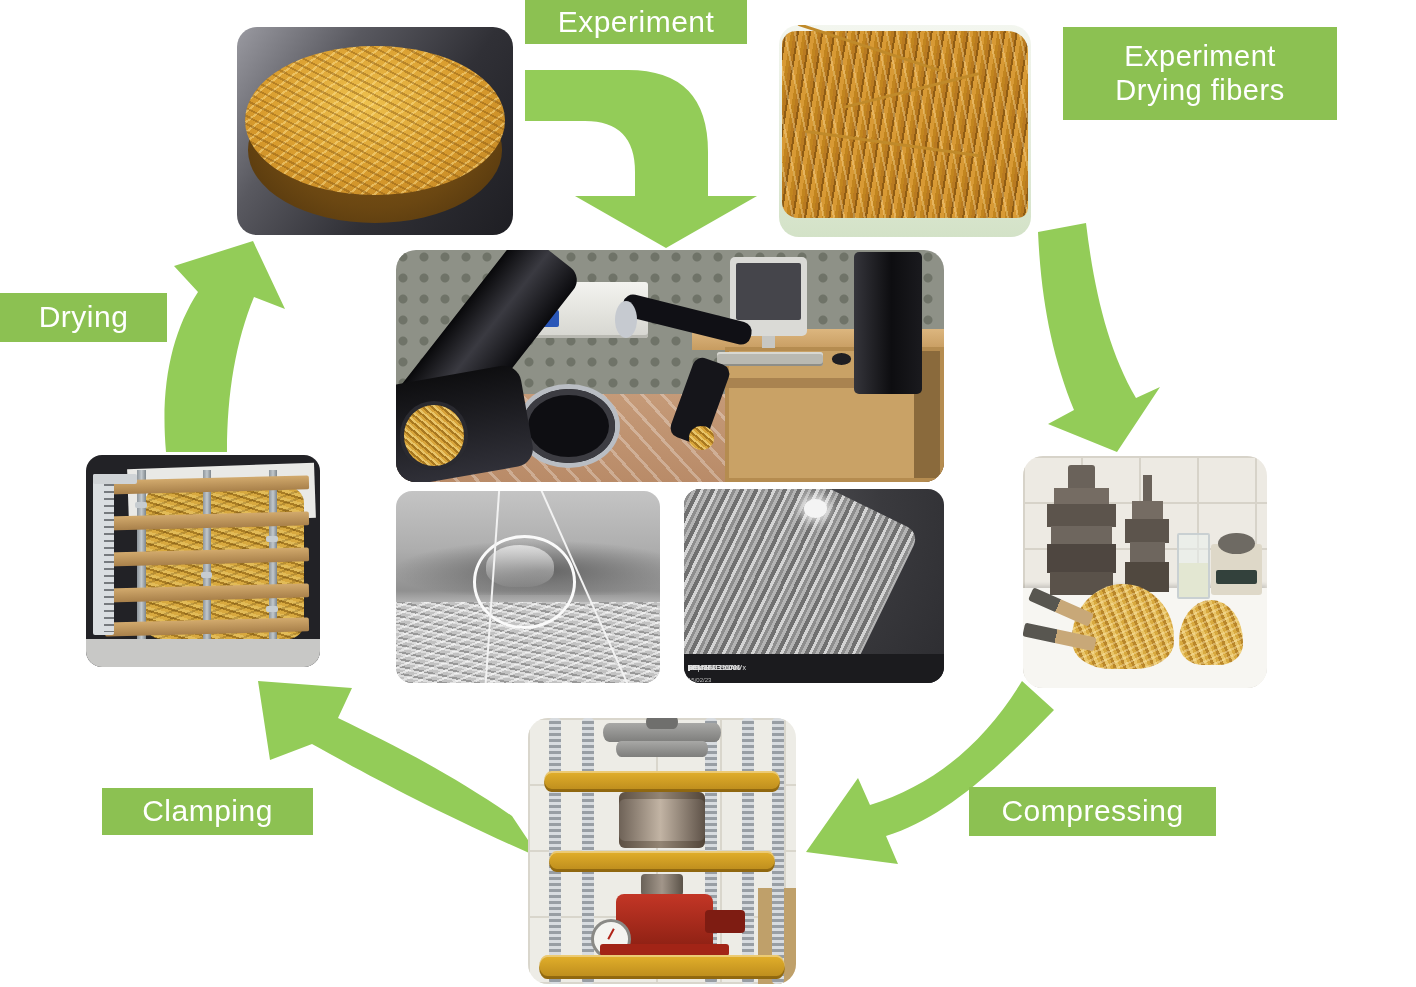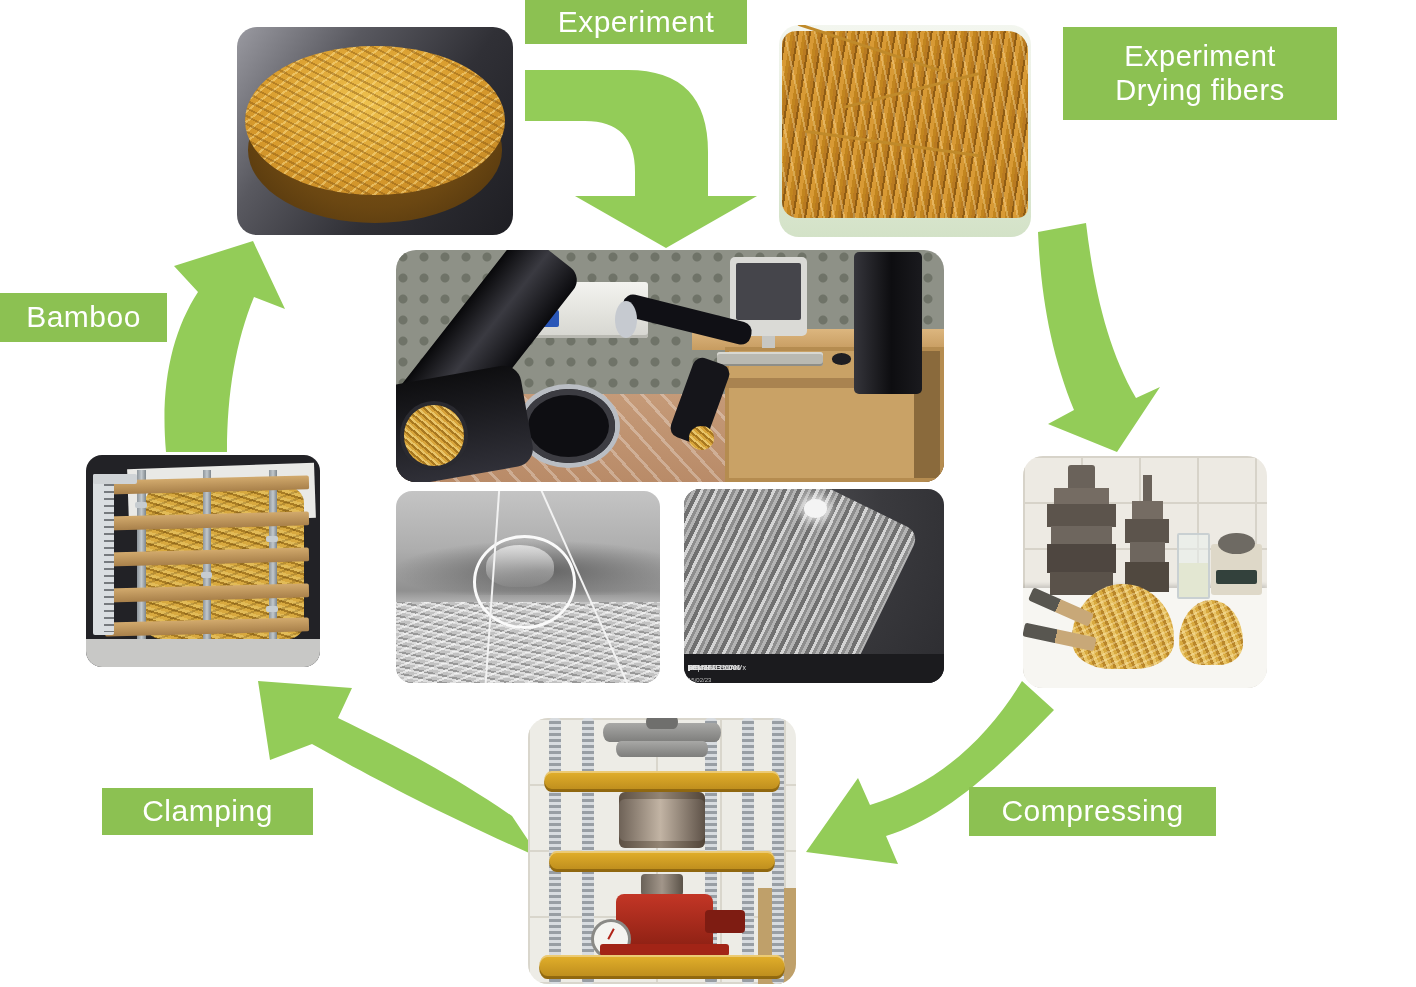--- a/index.html
+++ b/index.html
@@ -319,16 +319,16 @@
 
   <div class="label" style="left:969px;top:787px;width:247px;height:49px;font-size:30px;">
     <span>Compressing</span>
   </div>
 
   <div class="label" style="left:102px;top:788px;width:211px;height:47px;font-size:30px;">
     <span>Clamping</span>
   </div>
 
   <div class="label" style="left:0;top:293px;width:167px;height:49px;font-size:30px;">
-    <span>Bamboo</span>
+    <span>Drying</span>
   </div>
 
 </div>
 
 </body></html>

